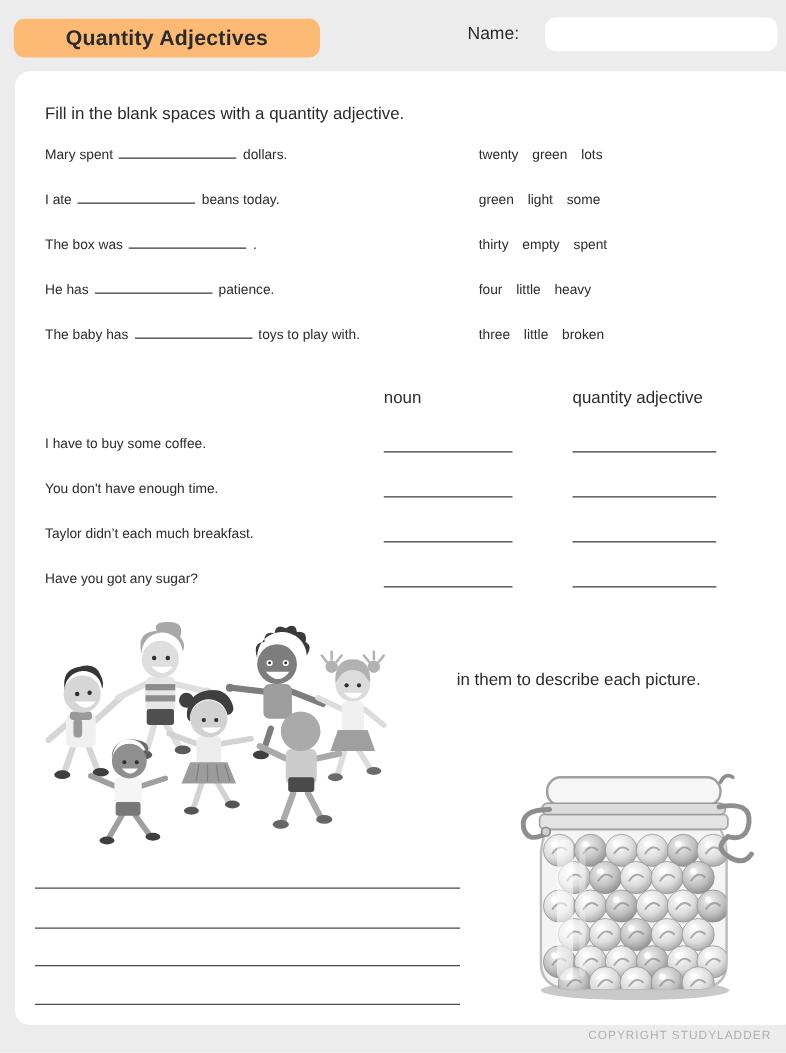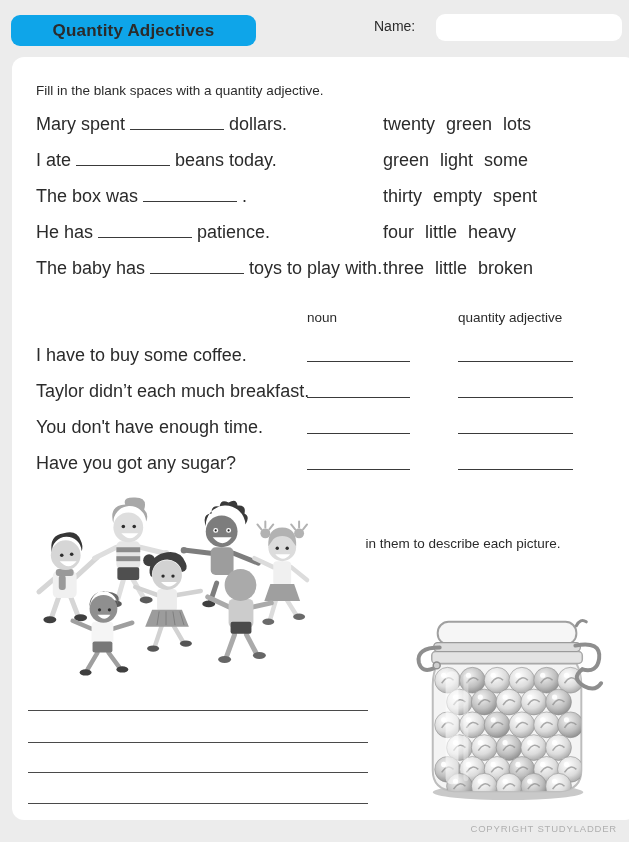--- a/index.html
+++ b/index.html
@@ -8,41 +8,41 @@
     background:#ececec;
     font-family:"Liberation Sans", sans-serif;
     color:#2b2b2b;
     -webkit-font-smoothing:antialiased;
   }
   .page{position:relative;width:629px;height:842px;background:#ececec;overflow:hidden;}
 
   
   .title-pill{
     position:absolute;left:11px;top:15px;width:245px;height:31px;
-    background:#0ea5e9;border-radius:9px;
+    background:#fdba74;border-radius:9px;
     display:flex;align-items:center;justify-content:center;
     font-size:17px;font-weight:600;letter-spacing:.2px;
   }
   .name-label{position:absolute;left:374px;top:18px;font-size:14px;}
   .name-input{
     position:absolute;left:436px;top:14px;width:186px;height:27px;
     background:#fff;border:none;border-radius:9px;outline:none;
     font-family:"Liberation Sans",sans-serif;font-size:14px;padding:0 8px;box-sizing:border-box;
   }
 
   
   .card{
     position:absolute;left:12px;top:57px;width:625px;height:763px;
     background:#fff;border-radius:12px;
   }
   .content{position:absolute;left:24px;top:26px;width:557px;}
   .instr{font-size:13.5px;}
 
   .rows1{margin-top:8px;}
-  .rows1 .row, .rows2 .row{position:relative;height:36px;line-height:36px;font-size:18px;white-space:nowrap;}
+  .rows1 .row, .rows2 .row{position:relative;height:36px;line-height:36px;font-size:11px;white-space:nowrap;}
   .blank{
     display:inline-block;width:94px;height:13px;
     border-bottom:1.4px solid #3a3a3a;margin:0 5px;vertical-align:baseline;
   }
   .options{position:absolute;left:347px;top:0;}
   .options span{margin-right:11px;}
   .options span:last-child{margin-right:0;}
 
   .sec2-head{position:relative;height:18px;margin-top:24px;font-size:13.5px;}
   .h-noun{position:absolute;left:271px;}
@@ -129,26 +129,26 @@
         <span class="h-adj">quantity adjective</span>
       </div>
 
       <div class="rows2">
         <div class="row">
           <span>I have to buy some coffee.</span>
           <span class="tblank t1"></span>
           <span class="tblank t2"></span>
         </div>
         <div class="row">
-          <span>Taylor didn’t each much breakfast.</span>
+          <span>You don't have enough time.</span>
           <span class="tblank t1"></span>
           <span class="tblank t2"></span>
         </div>
         <div class="row">
-          <span>You don't have enough time.</span>
+          <span>Taylor didn’t each much breakfast.</span>
           <span class="tblank t1"></span>
           <span class="tblank t2"></span>
         </div>
         <div class="row">
           <span>Have you got any sugar?</span>
           <span class="tblank t1"></span>
           <span class="tblank t2"></span>
         </div>
       </div>
     </div>

